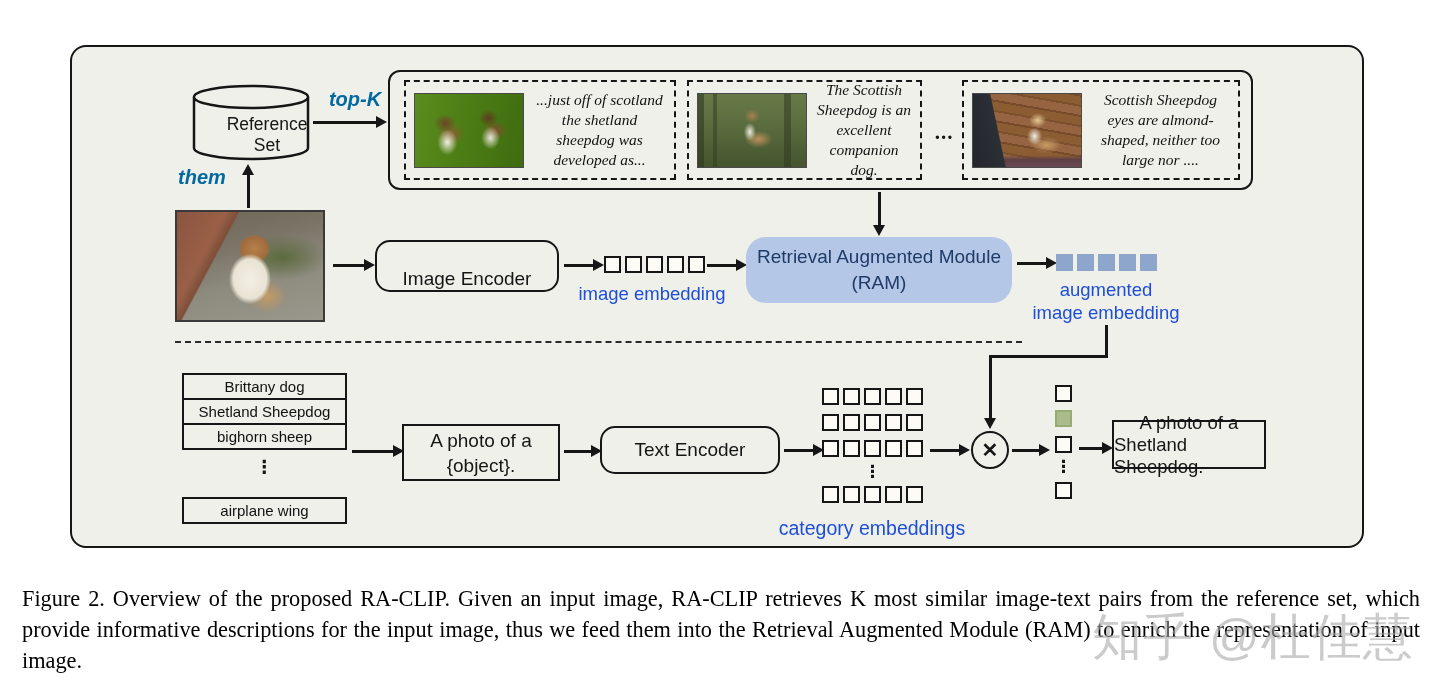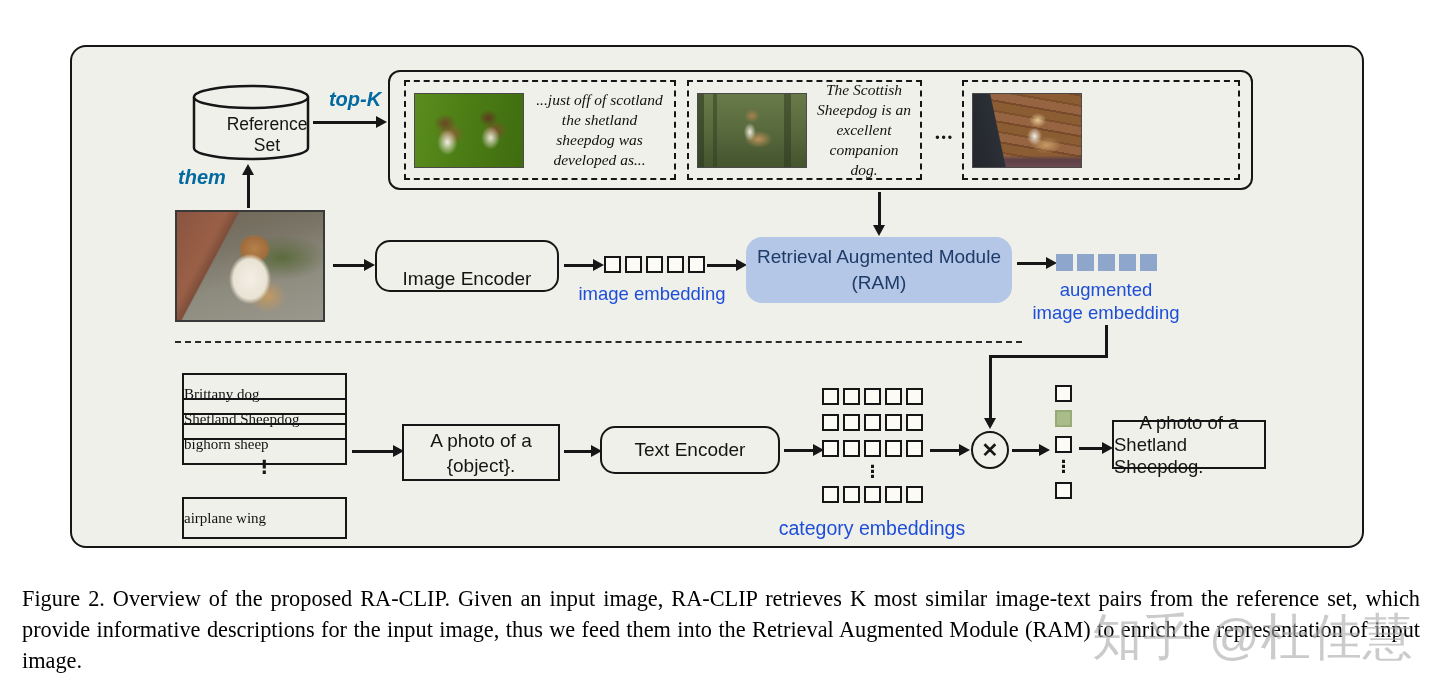--- a/index.html
+++ b/index.html
@@ -39,22 +39,22 @@
   .sq.blue  { background:#8fa6cc; border-color:#8fa6cc; }
   .sq.green { background:#a9bc8a; border-color:#97ab77; }
   .row { display:flex; gap:4px; }
 
   .vdots { font-family:"DejaVu Sans", sans-serif; font-weight:bold; font-size:17px; color:#161616;
            text-align:center; line-height:1; }
 
   
   .lbl { font-size:18.5px; color:#1d4ed8; text-align:center; }
   .iblbl { font-size:20px; font-style:italic; font-weight:600; color:#0369a1; }
-  .monobox { border:2px solid #161616; width:165px; height:42px; display:flex; align-items:center;
-             justify-content:flex-start; font-family:Liberation Serif, serif; font-size:15px; color:#111; }
+  .monobox { border:2px solid #161616; width:165px; height:27px; display:flex; align-items:center;
+             justify-content:center; font-family:Liberation Sans, sans-serif; font-size:15px; color:#111; }
 
   .ram { background:#b4c7e7; border-radius:16px; display:flex; flex-direction:column; align-items:center;
          justify-content:center; color:#1f3b67; font-size:19px; font-weight:500; line-height:1.35; }
 
   .mult { width:38px; height:38px; border:2.3px solid #161616; border-radius:50%; background:#f0f0ea;
           display:flex; align-items:center; justify-content:center; font-size:20px; font-weight:600; color:#161616; }
 
   .hdots { font-family:"Liberation Serif", serif; font-weight:bold; font-size:21px; letter-spacing:1px; color:#161616; }
 
   
@@ -110,20 +110,21 @@
 
   <div class="abs dashbox" style="left:687px;top:80px;width:235px;height:100px;">
     <div class="pimg photo-pair2"></div>
     <div class="ptext">The Scottish Sheepdog is an excellent companion dog.</div>
   </div>
 
   <div class="abs hdots" style="left:925px;top:120px;width:38px;text-align:center;">...</div>
 
   <div class="abs dashbox" style="left:962px;top:80px;width:278px;height:100px;">
     <div class="pimg photo-pair3"></div>
+    <div class="ptext">Scottish Sheepdog eyes are almond-shaped, neither too large nor ....</div>
   </div>
 
   <div class="abs" style="left:192px;top:84px;width:118px;height:78px;">
     <svg width="118" height="78" viewBox="0 0 118 78">
       <path d="M2 13 v51 a57 11 0 0 0 114 0 v-51" fill="#f0f0ea" stroke="#161616" stroke-width="2.5"></path>
       <ellipse cx="59" cy="13" rx="57" ry="11" fill="#f0f0ea" stroke="#161616" stroke-width="2.5"></ellipse>
     </svg>
     <div class="abs" style="left:0;top:30px;width:118px;text-align:center;font-size:17.5px;padding-left:32px;">Reference Set</div>
   </div>
 
@@ -149,21 +150,21 @@
     <span class="sq"></span>
     <span class="sq"></span>
     <span class="sq"></span>
   </div>
   <div class="abs lbl" style="left:572px;top:283px;width:160px;">image embedding</div>
 
   <div class="ar h" style="left:707px;top:264px;width:30px;"></div>
 
   <div class="ar down" style="left:878px;top:192px;height:34px;"></div>
 
-  <div class="abs ram" style="left:746px;top:237px;width:266px;height:66px;">
+  <div class="abs ram" style="left:746px;top:237px;width:266px;height:66px;border-radius:20px;">
     <span>Retrieval Augmented Module</span>
     <span>(RAM)</span>
   </div>
 
   <div class="ar h" style="left:1017px;top:262px;width:30px;"></div>
 
   <div class="abs row" style="left:1056px;top:254px;">
     <span class="sq blue"></span>
     <span class="sq blue"></span>
     <span class="sq blue"></span>

